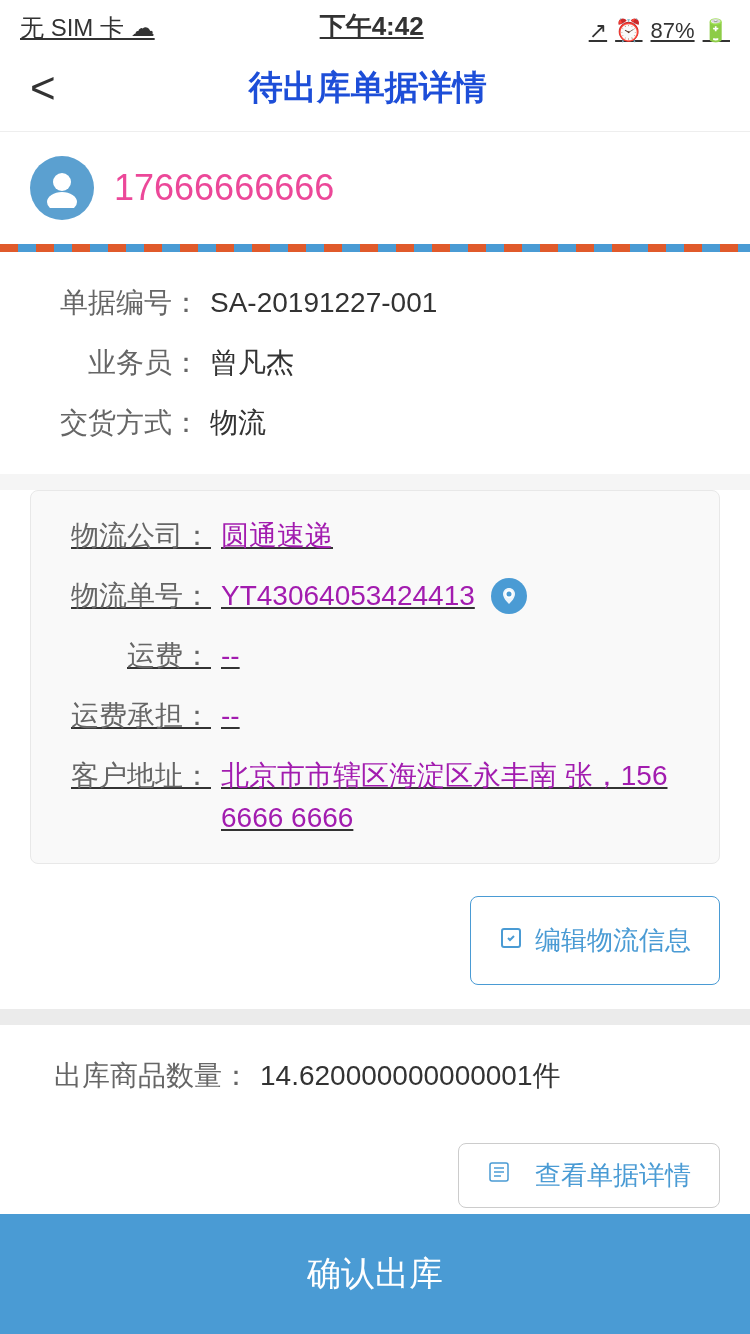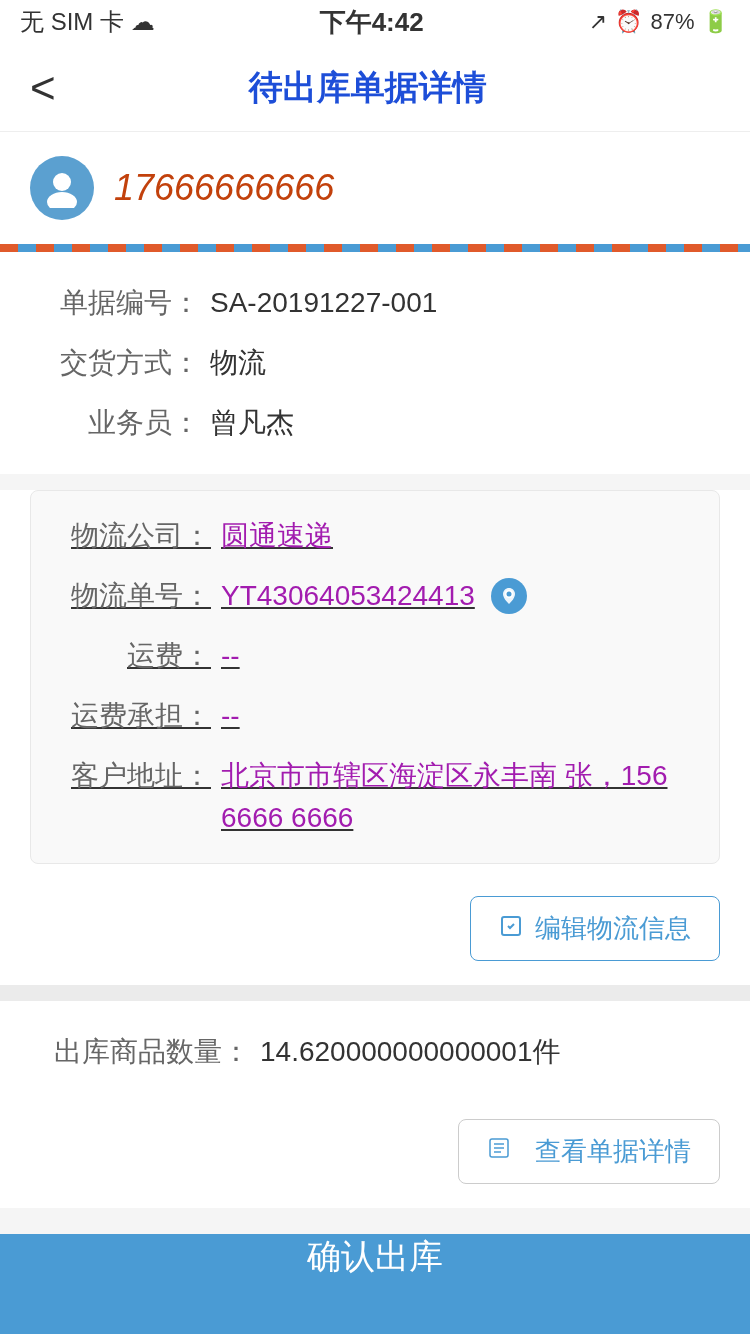--- a/index.html
+++ b/index.html
@@ -11,25 +11,26 @@
       background: #f5f5f5;
       font-size: 28px;
       color: #333;
     }
 
     
     .status-bar {
       height: 44px;
       background: #fff;
       display: flex;
-      align-items: center;
+      align-items: flex-end;
       justify-content: space-between;
       padding: 0 20px;
       font-size: 24px;
       font-weight: 500;
+      text-decoration: underline;
     }
     .status-left { display: flex; align-items: center; gap: 10px; }
     .status-right { display: flex; align-items: center; gap: 8px; font-size: 22px; }
 
     
     .nav-bar {
       height: 88px;
       background: #fff;
       display: flex;
       align-items: center;
@@ -65,22 +66,21 @@
       height: 64px;
       border-radius: 50%;
       background: #5ba0d0;
       display: flex;
       align-items: center;
       justify-content: center;
     }
     .customer-phone {
       font-size: 36px;
       font-weight: 500;
-      color: #c2410c;
-      font-style: italic;
+      color: #ec4899;
     }
 
     
     .dashed-separator {
       height: 8px;
       background: repeating-linear-gradient(
         to right,
         #e05a2b 0px,
         #e05a2b 18px,
         #4a9bd4 18px,
@@ -163,21 +163,21 @@
     
     .edit-logistics-btn {
       display: flex;
       justify-content: flex-end;
       padding: 16px 30px 24px;
       background: #fff;
     }
     .btn-edit {
       border: 1px solid #4a9bd4;
       border-radius: 8px;
-      padding: 14px 28px;
+      padding: 26px 28px;
       color: #4a9bd4;
       font-size: 26px;
       display: flex;
       align-items: center;
       gap: 12px;
       background: #fff;
       cursor: pointer;
     }
 
     
@@ -218,23 +218,24 @@
       flex: 1;
       background: #f5f5f5;
     }
 
     
     .confirm-bar {
       position: fixed;
       bottom: 0;
       left: 0;
       width: 750px;
-      height: 100px;
+      height: 120px;
       background: #4a9bd4;
       display: flex;
+      align-items: center;
       justify-content: center;
       cursor: pointer;
     }
     .confirm-btn-text {
       color: #fff;
       font-size: 34px;
       font-weight: 500;
     }
 
     
@@ -283,26 +284,26 @@
   </div>
 
   <div class="dashed-separator"></div>
 
   <div class="info-section white-bg-section">
     <div class="info-row">
       <span class="info-label">单据编号：</span>
       <span class="info-value">SA-20191227-001</span>
     </div>
     <div class="info-row">
+      <span class="info-label">业务员：</span>
+      <span class="info-value">曾凡杰</span>
+    </div>
+    <div class="info-row">
       <span class="info-label">交货方式：</span>
       <span class="info-value">物流</span>
-    </div>
-    <div class="info-row">
-      <span class="info-label">业务员：</span>
-      <span class="info-value">曾凡杰</span>
     </div>
   </div>
 
   <div style="background:#fff; padding: 0 0 0 0;">
     <div class="logistics-card">
       <div class="logistics-row">
         <span class="logistics-label">物流公司：</span>
         <span class="logistics-value">圆通速递</span>
       </div>
       <div class="logistics-row">

